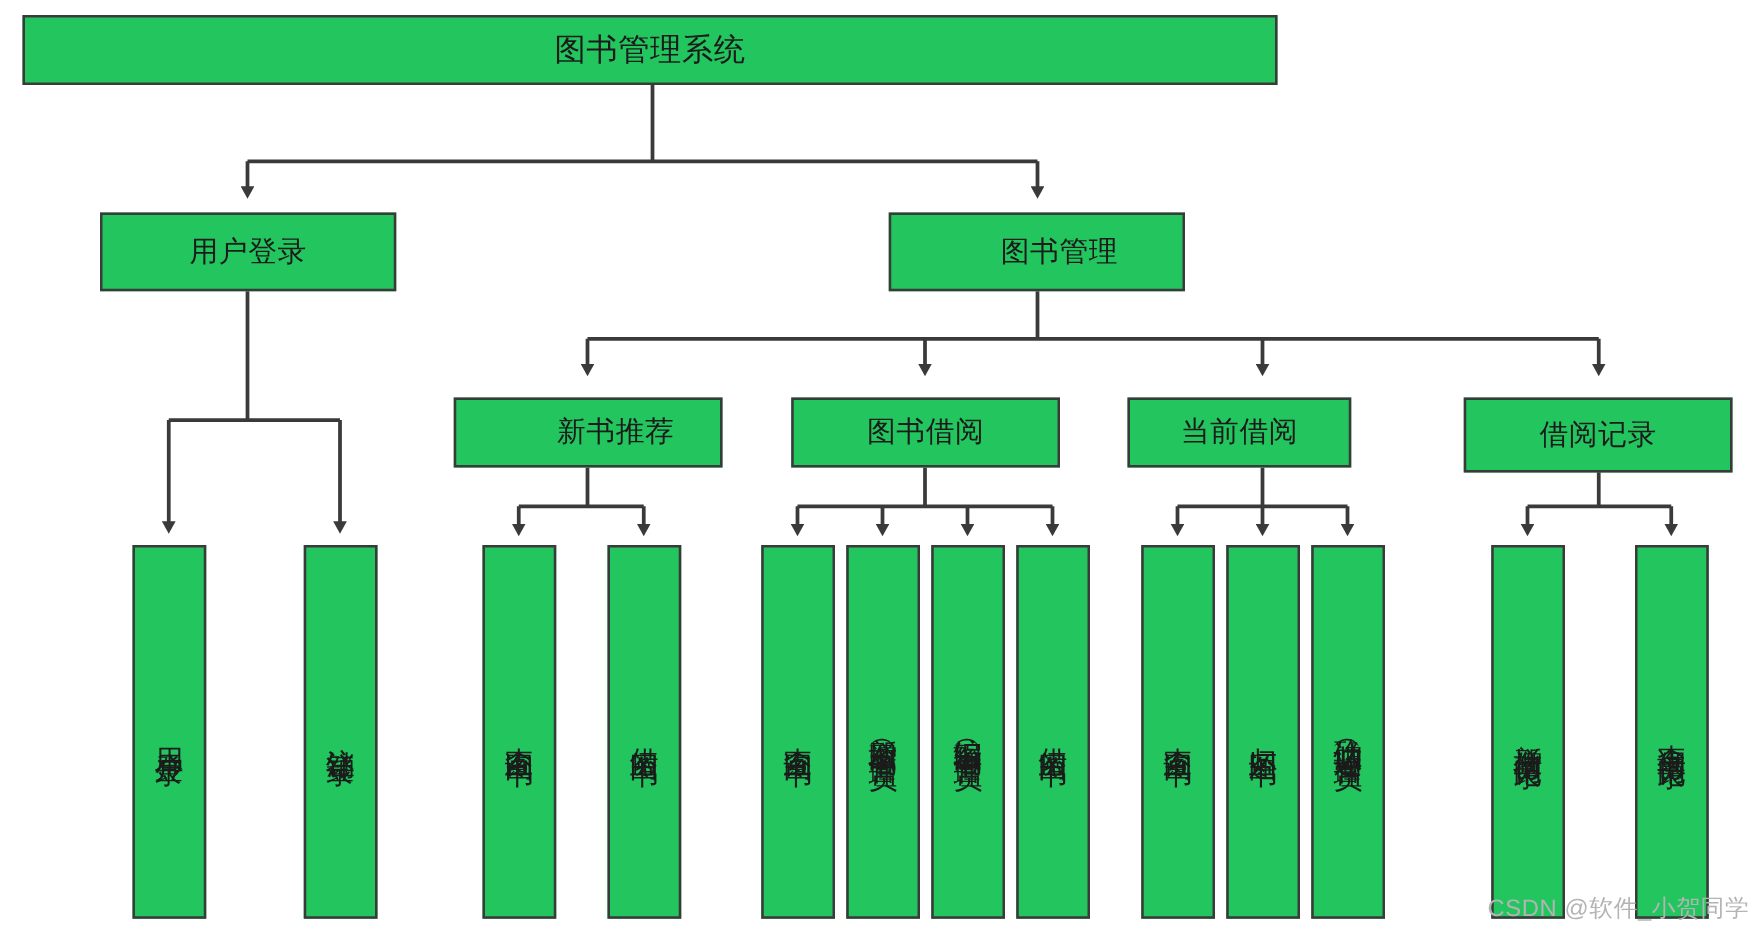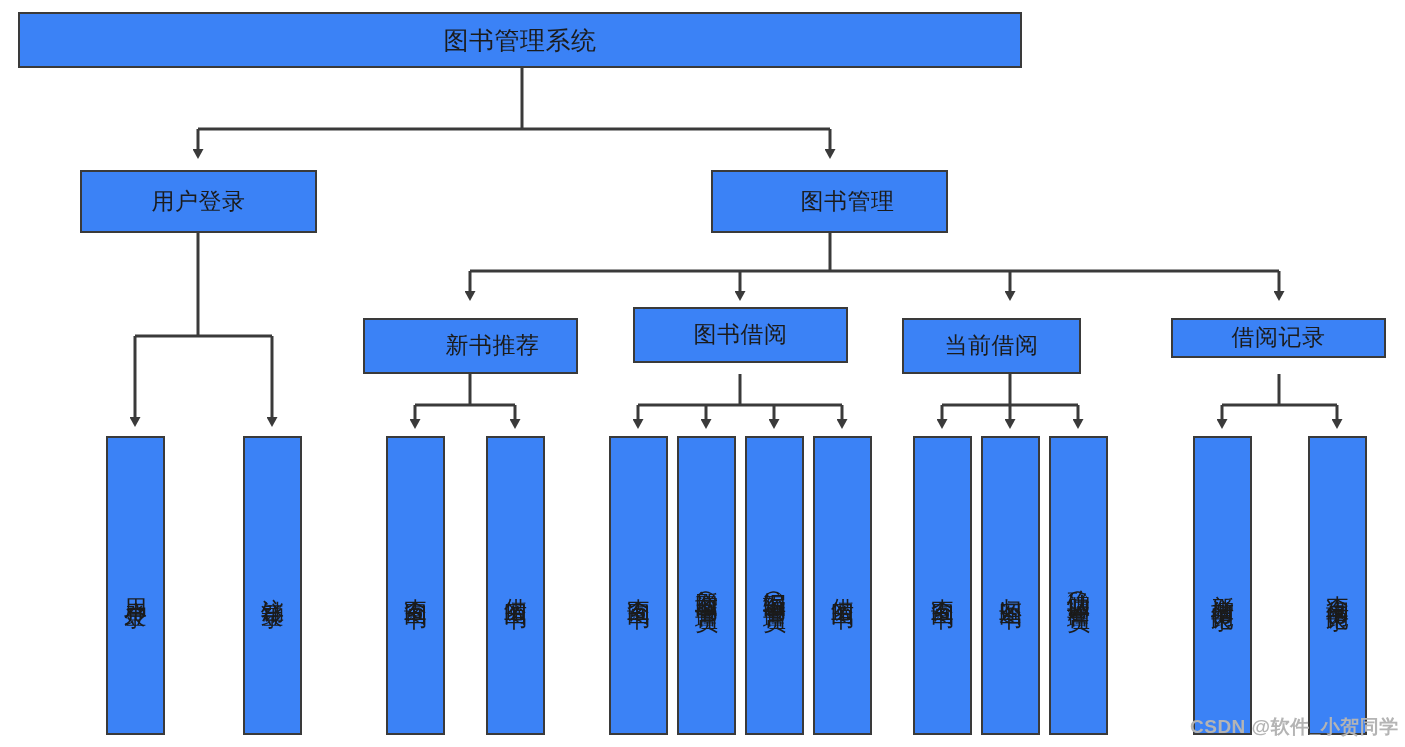--- a/index.html
+++ b/index.html
@@ -22,21 +22,21 @@
     left: 0;
     top: 0;
     width: 1405px;
     height: 747px;
     pointer-events: none;
   }
   .node {
     position: absolute;
     box-sizing: border-box;
     border: 2px solid #3a3a3a;
-    background: #3b82f6;
+    background: #22c55e;
     display: flex;
     align-items: center;
     justify-content: center;
     color: #1b1b1b;
     letter-spacing: 0.5px;
   }
   .node.horiz {
     font-size: 23px;
     line-height: 1.2;
     white-space: nowrap;
@@ -131,27 +131,27 @@
   <div class="node horiz" style="left:80px; top:170px; width:237px; height:63px;">
     <span class="label">用户登录</span>
   </div>
   <div class="node horiz" style="left:711px; top:170px; width:237px; height:63px;padding-left:36px;">
     <span class="label">图书管理</span>
   </div>
 
   <div class="node horiz" style="left:363px; top:318px; width:215px; height:56px;padding-left:44px;">
     <span class="label">新书推荐</span>
   </div>
-  <div class="node horiz" style="left:633px; top:307px; width:215px; height:56px;">
+  <div class="node horiz" style="left:633px; top:318px; width:215px; height:56px;">
     <span class="label">图书借阅</span>
   </div>
   <div class="node horiz" style="left:902px; top:318px; width:179px; height:56px;">
     <span class="label">当前借阅</span>
   </div>
-  <div class="node horiz" style="left:1171px; top:318px; width:215px; height:40px;">
+  <div class="node horiz" style="left:1171px; top:318px; width:215px; height:60px;">
     <span class="label">借阅记录</span>
   </div>
 
   <div class="node vert" style="left:106px; top:436px; width:59px; height:299px;">
     <span class="label">用户登录</span>
   </div>
   <div class="node vert" style="left:243px; top:436px; width:59px; height:299px;">
     <span class="label">注销登录</span>
   </div>
 
@@ -185,15 +185,15 @@
     <span class="label">确认归还（管理员）</span>
   </div>
 
   <div class="node vert" style="left:1193px; top:436px; width:59px; height:299px;">
     <span class="label">新增借阅记录</span>
   </div>
   <div class="node vert" style="left:1308px; top:436px; width:59px; height:299px;">
     <span class="label">查询借阅记录</span>
   </div>
 
-  <div class="watermark" style="left:1190px; top:714px;font-weight:bold;">CSDN @软件_小贺同学</div>
+  <div class="watermark" style="left:1190px; top:714px;">CSDN @软件_小贺同学</div>
 
 </div>
 
 </body></html>

